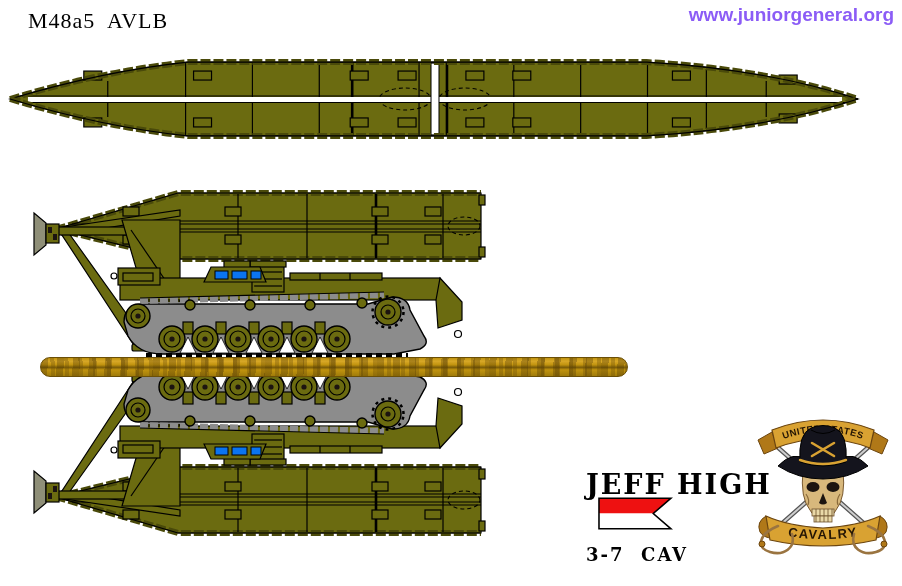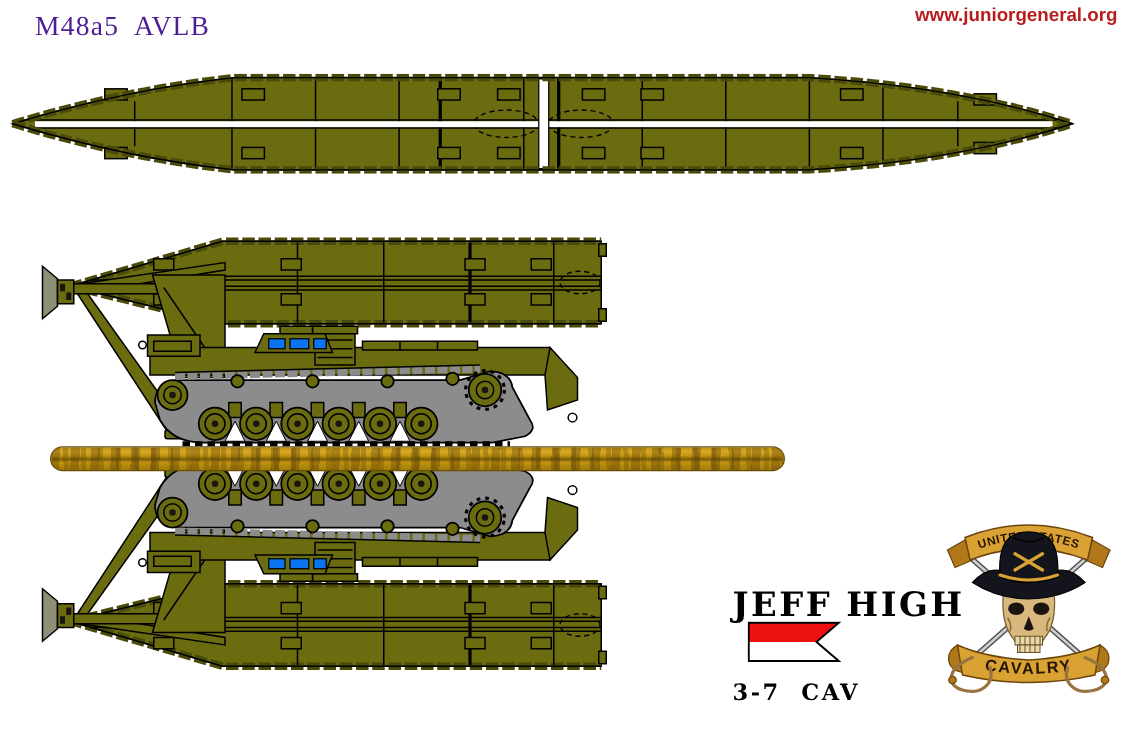--- a/index.html
+++ b/index.html
@@ -1,22 +1,22 @@
 <!DOCTYPE html>
 <html style="--olive: #6b6b10; --olive_dark: #4a4a0a; --track_gray: #8c8c8c; --vision_blue: #0b74f0; --bar_gold: #c1930e; --bar_gold_dark: #7a5c08; --banner_gold: #d9a232; --gold_dark: #b07818; --hat_black: #14141d; --bone: #d8b87c; --flag_red: #ee1111;"><head>
 <meta charset="utf-8">
 <style>
   html,body{margin:0;padding:0;background:#fff;}
   .sheet{position:relative;width:902px;height:586px;background:#fff;overflow:hidden;
          font-family:"Liberation Sans",sans-serif;}
   .abs{position:absolute;}
-  .title{left:28px;top:8px;font-family:"Liberation Serif",serif;font-size:22px;color:#4c1d95;
+  .title{left:28px;top:8px;font-family:"Liberation Serif",serif;font-size:22px;color:#000000;
          white-space:pre;letter-spacing:1px;}
   .site{right:8px;top:4px;font-family:"Liberation Sans",sans-serif;font-weight:bold;
-        font-size:15px;color:#b91c1c;}
+        font-size:19px;color:#8b5cf6;}
   .credit{left:586px;top:431px;font-family:"DejaVu Serif",serif;font-weight:bold;color:#000;
           white-space:pre;}
   .credit .l1{font-size:27px;letter-spacing:2px;text-align:center;}
   .credit .l2{font-size:18px;letter-spacing:2px;margin-top:6px;}
   .layer{z-index:1;}
   .flipY{transform:scaleY(-1);}
   .foldbar{left:40px;top:357px;width:588px;height:20px;border-radius:10px;z-index:2;
     border:1px solid #6b4f06;box-sizing:border-box;
     background:
       repeating-linear-gradient(93deg, rgba(70,48,4,0.30) 0 7px, rgba(0,0,0,0) 7px 16px),

